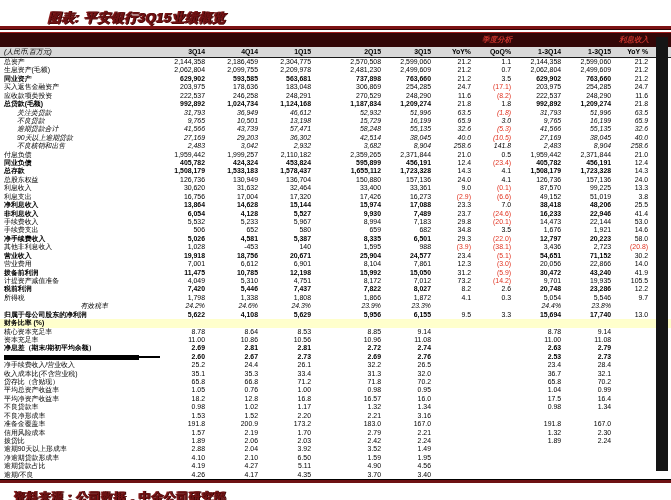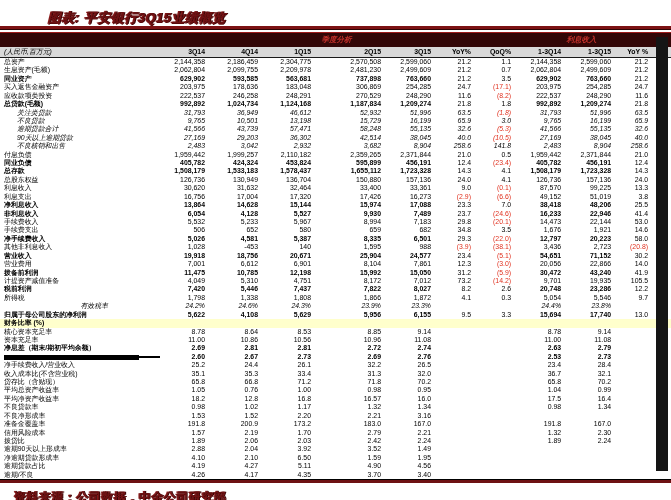--- a/index.html
+++ b/index.html
@@ -4,21 +4,21 @@
 <style>
   html,body{margin:0;padding:0;}
   body{width:671px;height:500px;background:#ffffff;position:relative;overflow:hidden;
        font-family:"Liberation Sans","DejaVu Sans",sans-serif;}
   .title{padding:9px 0 0 48px;height:17px;font-style:italic;font-weight:bold;font-size:13px;
          color:#6e1113;white-space:nowrap;letter-spacing:.5px;
          text-shadow:1px 0 0 #3a0506,-1px 0 0 #8b1a1a,0 1px 0 #5a0b0c;}
   .rule{height:3px;background:#7c1214;border-bottom:1px solid #2c0404;margin-bottom:2px;}
   table{border-collapse:collapse;table-layout:fixed;width:671px;}
   tr.band td{background:#330707;color:#c4312b;font-style:italic;font-weight:bold;font-size:7.5px;
-             height:12px;line-height:12px;text-align:center;border-top:1px solid #9e1b1b;
+             height:12px;line-height:12px;text-align:right;border-top:1px solid #9e1b1b;
              white-space:nowrap;overflow:hidden;}
   tr.cols th{background:#d9d9d9;font-weight:bold;font-size:6.9px;height:10px;line-height:10px;
              text-align:right;padding:0 2px 0 0;border-bottom:1px solid #1a1a1a;
              white-space:nowrap;overflow:hidden;}
   tr.cols th.unit{text-align:left;font-style:italic;font-weight:normal;padding:0 0 0 4px;}
   tbody td{font-size:6.9px;line-height:8.42px;height:8.42px;padding:0;white-space:nowrap;overflow:hidden;}
   td.lbl{text-align:left;padding-left:4px;}
   td.num{text-align:right;padding-right:2px;}
   .b{font-weight:bold;}
   .it{font-style:italic;}

